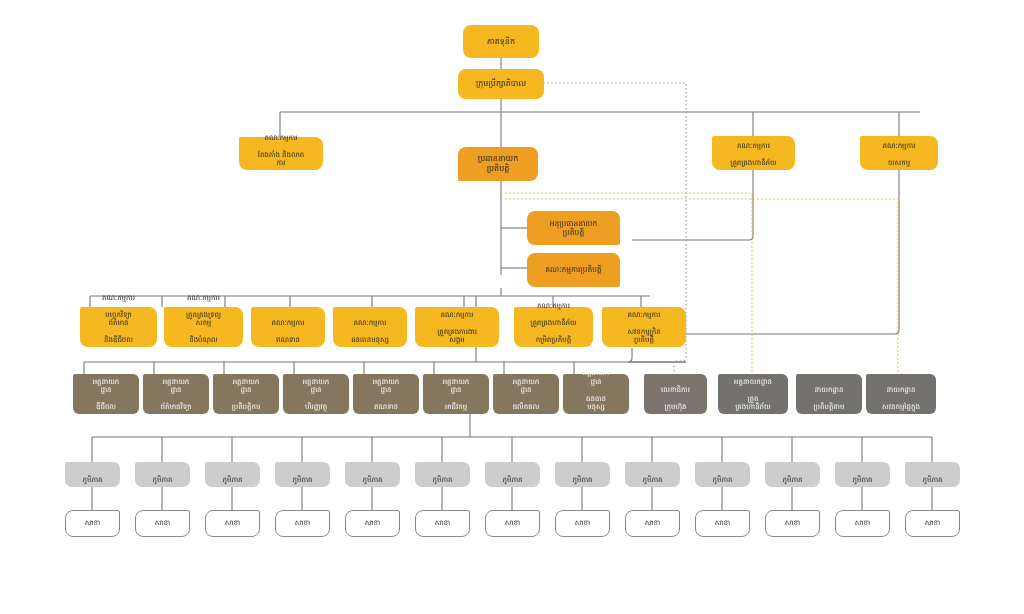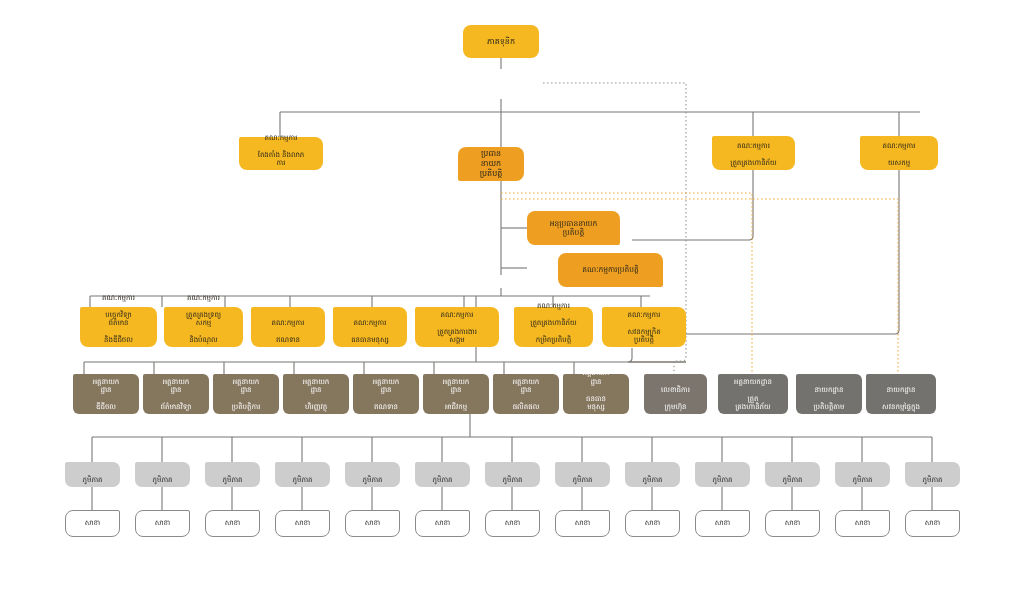--- a/index.html
+++ b/index.html
@@ -175,45 +175,48 @@
       <path d="M501,193 L752,193 L752,374"></path>
 
       <path d="M501,199 L898,199 L898,374"></path>
     </g>
   </svg>
 
   <div class="node n-amber t8" style="left:463px; top:25px; width:76px; height:33px;">
     <span>ភាគទុនិក</span>
   </div>
 
+  <div class="node n-amber t8" style="left:458px; top:69px; width:86px; height:30px;">
+    <span>ក្រុមប្រឹក្សាភិបាល</span>
+  </div>
 
   <div class="node n-amber t7 r-tl" style="left:239px; top:137px; width:84px; height:33px;">
     <span>
       <span>គណៈកម្មការ</span><br><span>តែងតាំង និងលាភការ</span>
     </span>
   </div>
   <div class="node n-amber t7 r-tl" style="left:712px; top:136px; width:83px; height:34px;">
     <span>
       <span>គណៈកម្មការ</span><br><span>ត្រួតគ្រងហានិភ័យ</span>
     </span>
   </div>
   <div class="node n-amber t7 r-tl" style="left:860px; top:136px; width:78px; height:34px;">
     <span>
       <span>គណៈកម្មការ</span><br><span>យសកម្ម</span>
     </span>
   </div>
 
-  <div class="node n-amber-dark t8 r-bl" style="left:458px; top:147px; width:66px; height:34px;">
+  <div class="node n-amber-dark t8 r-bl" style="left:458px; top:147px; width:80px; height:34px;">
     <span>ប្រធាននាយកប្រតិបត្តិ</span>
   </div>
 
   <div class="node n-amber-dark t75 r-br" style="left:527px; top:211px; width:93px; height:34px;">
     <span>អនុប្រធាននាយកប្រតិបត្តិ</span>
   </div>
-  <div class="node n-amber-dark t75 r-br" style="left:558px; top:253px; width:105px; height:34px;">
+  <div class="node n-amber-dark t75 r-br" style="left:527px; top:253px; width:93px; height:34px;">
     <span>គណៈកម្មការប្រតិបត្តិ</span>
   </div>
 
   <div class="node n-amber t7 r-tl" style="left:80px; top:307px; width:77px; height:40px;">
     <span>
       <span>គណៈកម្មការ</span><br><span>បច្ចេកវិទ្យាព័ត៌មាន</span><br><span>និងឌីជីថល</span>
     </span>
   </div>
   <div class="node n-amber t7 r-tl" style="left:164px; top:307px; width:79px; height:40px;">
     <span>

